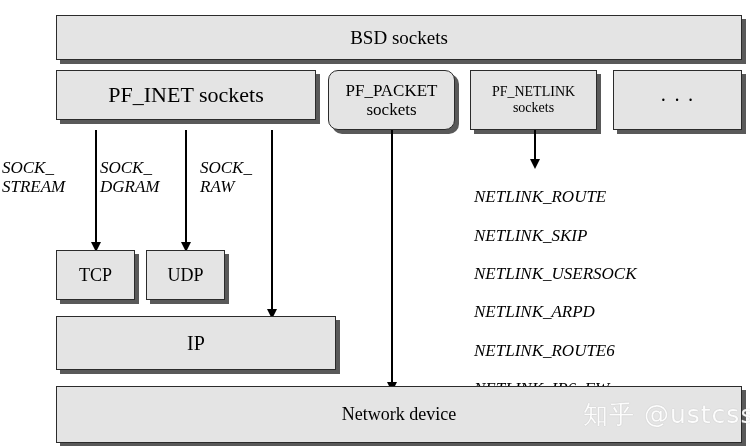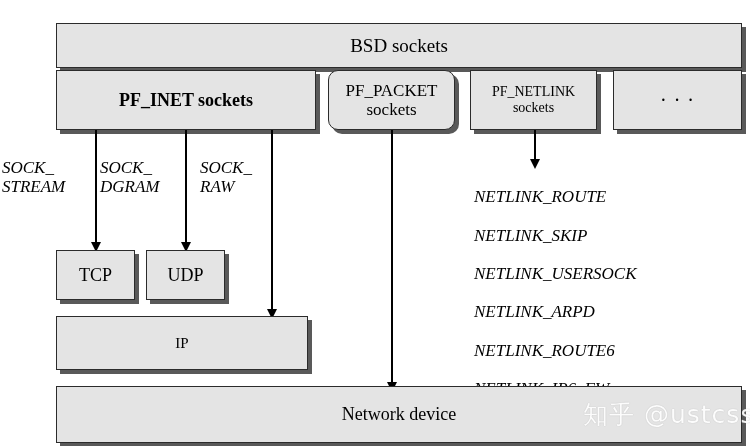--- a/index.html
+++ b/index.html
@@ -72,25 +72,25 @@
     text-shadow: 0 0 1px rgba(120,120,120,0.55);
     pointer-events: none;
     white-space: nowrap;
   }
 </style>
 </head>
 <body>
 
 <div id="canvas">
 
-  <div class="box" style="left:56px; top:23px; width:686px; height:45px; font-size:19px;">
+  <div class="box" style="left:56px; top:15px; width:686px; height:45px; font-size:19px;">
     <span class="label">BSD sockets</span>
   </div>
 
-  <div class="box" style="left:56px; top:70px; width:260px; height:60px; font-size:18px;font-weight:bold;">
+  <div class="box" style="left:56px; top:70px; width:260px; height:50px; font-size:22px;">
     <span class="label">PF_INET sockets</span>
   </div>
 
   <div class="box" style="left:328px; top:70px; width:127px; height:60px; font-size:17px;border-radius:10px;">
     <span class="label">PF_PACKET
 sockets</span>
   </div>
 
   <div class="box" style="left:470px; top:70px; width:127px; height:60px; font-size:14px;">
     <span class="label">PF_NETLINK
@@ -130,21 +130,21 @@
   </div>
 
   <div class="box" style="left:146px; top:250px; width:79px; height:50px; font-size:18px;">
     <span class="label">UDP</span>
   </div>
 
   <div class="box" style="left:56px; top:250px; width:79px; height:50px; font-size:18px;">
     <span class="label">TCP</span>
   </div>
 
-  <div class="box" style="left:56px; top:316px; width:252px; height:54px; font-size:15px;">
+  <div class="box" style="left:56px; top:316px; width:280px; height:54px; font-size:20px;">
     <span class="label">IP</span>
   </div>
 
   <div class="box" style="left:56px; top:386px; width:686px; height:57px; font-size:18px;">
     <span class="label">Network device</span>
   </div>
 
   <div id="watermark" style="left:583px; top:398px;">知乎 @ustcsse308</div>
 
 </div>

